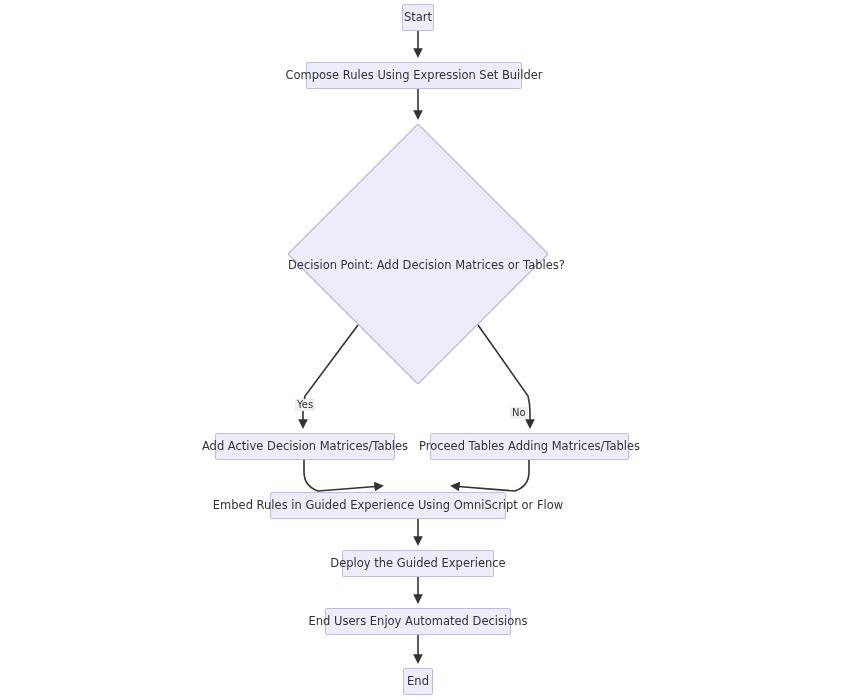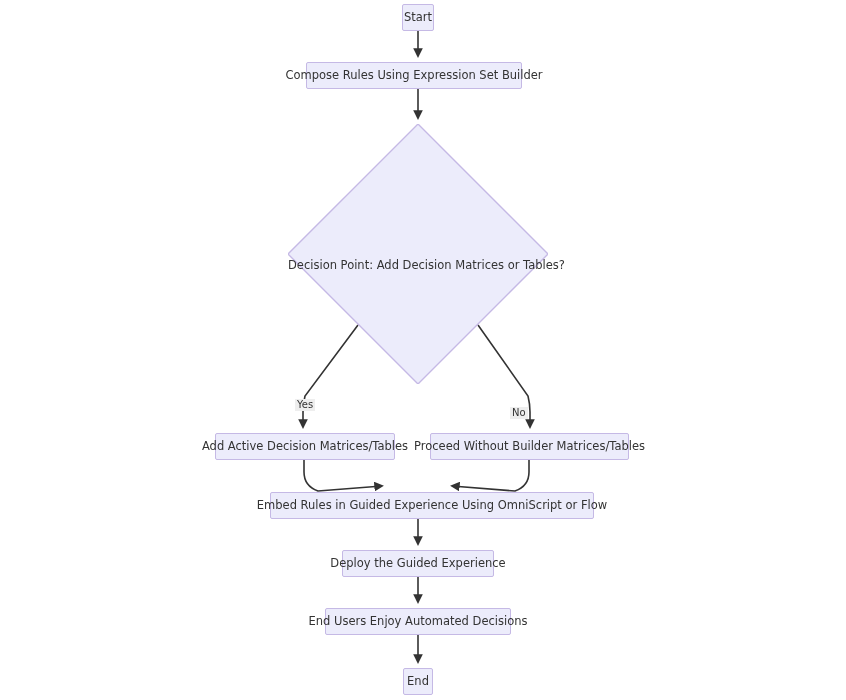--- a/index.html
+++ b/index.html
@@ -126,24 +126,24 @@
 
   <div class="edge-label" style="left:295px; top:399px;">Yes</div>
 
   <div class="edge-label" style="left:510px; top:399px;margin-top:8px;">No</div>
 
   <div class="node" style="left:215px; top:433px; width:180px; height:27px;">
     <span class="node-label">Add Active Decision Matrices/Tables</span>
   </div>
 
   <div class="node" style="left:430px; top:433px; width:199px; height:27px;">
-    <span class="node-label">Proceed Without Builder Matrices/Tables</span>
+    <span class="node-label">Proceed Tables Adding Matrices/Tables</span>
   </div>
 
-  <div class="node" style="left:270px; top:492px; width:324px; height:27px;">
+  <div class="node" style="left:270px; top:492px; width:236px; height:27px;">
     <span class="node-label">Embed Rules in Guided Experience Using OmniScript or Flow</span>
   </div>
 
   <div class="node" style="left:342px; top:550px; width:152px; height:27px;">
     <span class="node-label">Deploy the Guided Experience</span>
   </div>
 
   <div class="node" style="left:325px; top:608px; width:186px; height:27px;text-align:right;">
     <span class="node-label">End Users Enjoy Automated Decisions</span>
   </div>

